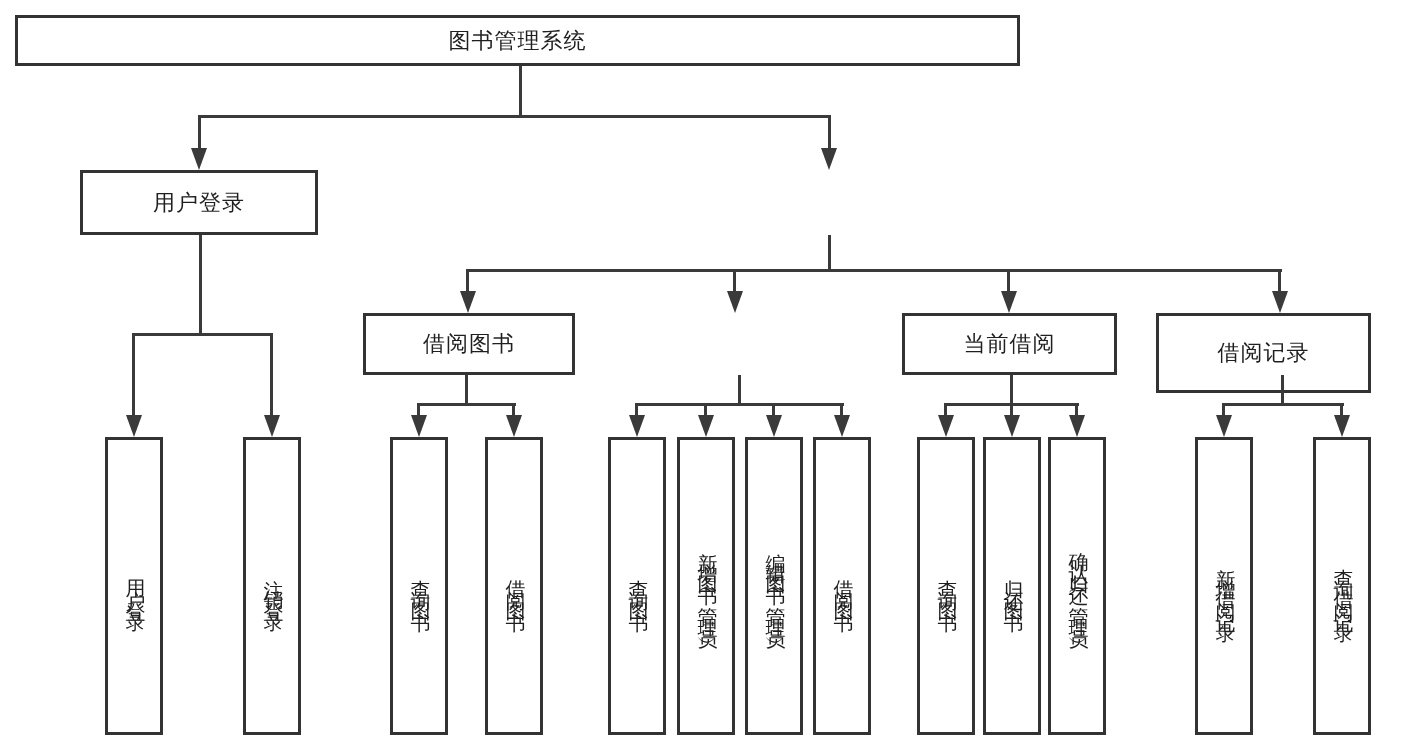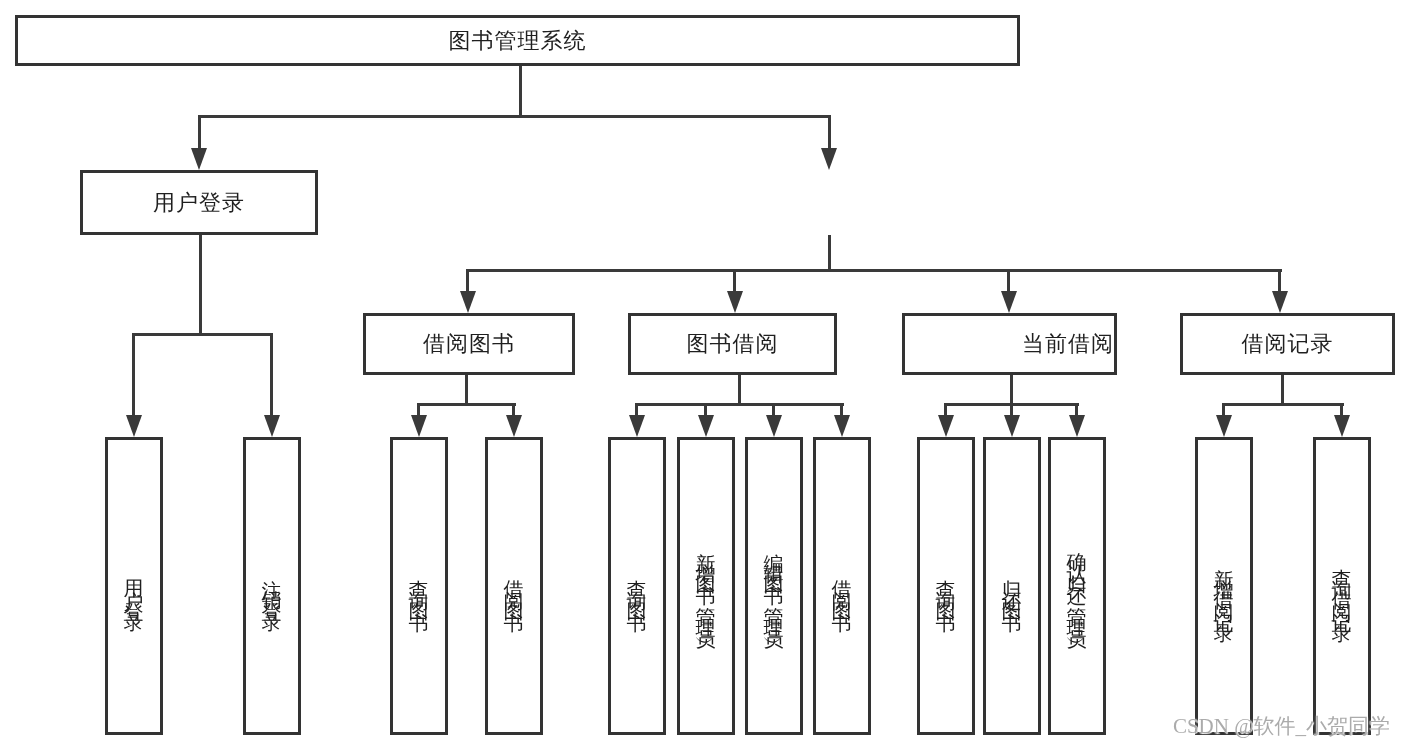--- a/index.html
+++ b/index.html
@@ -1,21 +1,21 @@
 <!DOCTYPE html>
 <html><head>
 <meta charset="utf-8">
 <style>
   html, body { margin: 0; padding: 0; background: #ffffff; }
   .canvas {
     position: relative;
     width: 1405px;
     height: 747px;
     background: #ffffff;
-    font-family: Liberation Serif, serif;
+    font-family: Liberation Mono, monospace;
     overflow: hidden;
   }
   .box {
     position: absolute;
     background: #ffffff;
     border: 3px solid #333333;
     box-sizing: border-box;
     display: flex;
     align-items: center;
     justify-content: center;
@@ -86,27 +86,24 @@
   <div class="vline" style="left:1007px; top:269px; height:22px;"></div>
   <div class="vline" style="left:1278px; top:269px; height:22px;"></div>
   <div class="arrow" style="left:460px; top:291px;"></div>
   <div class="arrow" style="left:727px; top:291px;"></div>
   <div class="arrow" style="left:1001px; top:291px;"></div>
   <div class="arrow" style="left:1272px; top:291px;"></div>
 
   <div class="box" style="left:363px; top:313px; width:212px; height:62px;">
     <span class="hlabel">借阅图书</span>
   </div>
-  <div class="box" style="left:628px; top:313px; width:209px; height:62px;">
-    <span class="hlabel">图书借阅</span>
-  </div>
-  <div class="box" style="left:902px; top:313px; width:215px; height:62px;justify-content:flex-end;">
+  <div class="box" style="left:902px; top:313px; width:215px; height:62px;">
     <span class="hlabel">当前借阅</span>
   </div>
-  <div class="box" style="left:1180px; top:313px; width:215px; height:62px;">
+  <div class="box" style="left:1156px; top:313px; width:215px; height:80px;">
     <span class="hlabel">借阅记录</span>
   </div>
 
   <div class="vline" style="left:465px; top:375px; height:30px;"></div>
   <div class="hline" style="left:417px; top:403px; width:99px;"></div>
   <div class="vline" style="left:417px; top:403px; height:12px;"></div>
   <div class="vline" style="left:512px; top:403px; height:12px;"></div>
   <div class="arrow" style="left:411px; top:415px;"></div>
   <div class="arrow" style="left:506px; top:415px;"></div>
 
@@ -174,15 +171,14 @@
     <span class="vtext">确认归还（管理员）</span>
   </div>
 
   <div class="box leaf" style="left:1195px;">
     <span class="vtext">新增借阅记录</span>
   </div>
   <div class="box leaf" style="left:1313px;">
     <span class="vtext">查询借阅记录</span>
   </div>
 
-  <div class="watermark">CSDN @软件_小贺同学</div>
 
 </div>
 
 </body></html>

